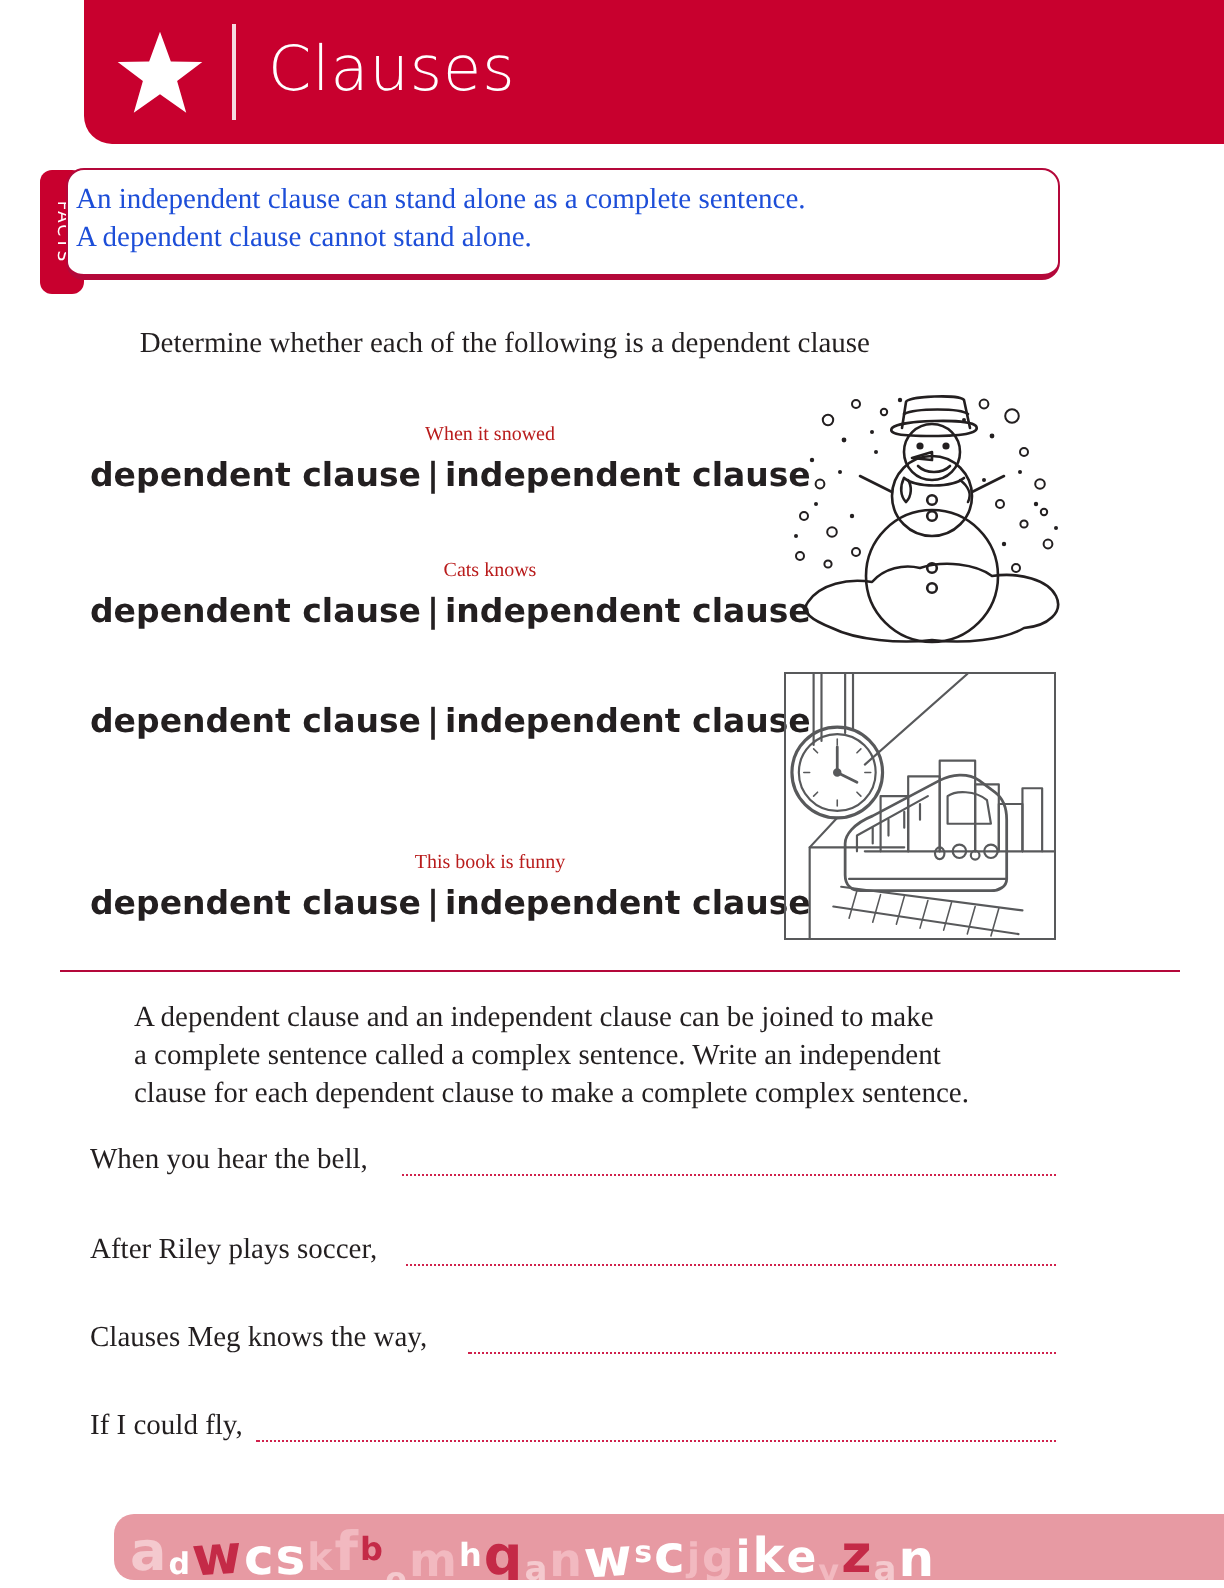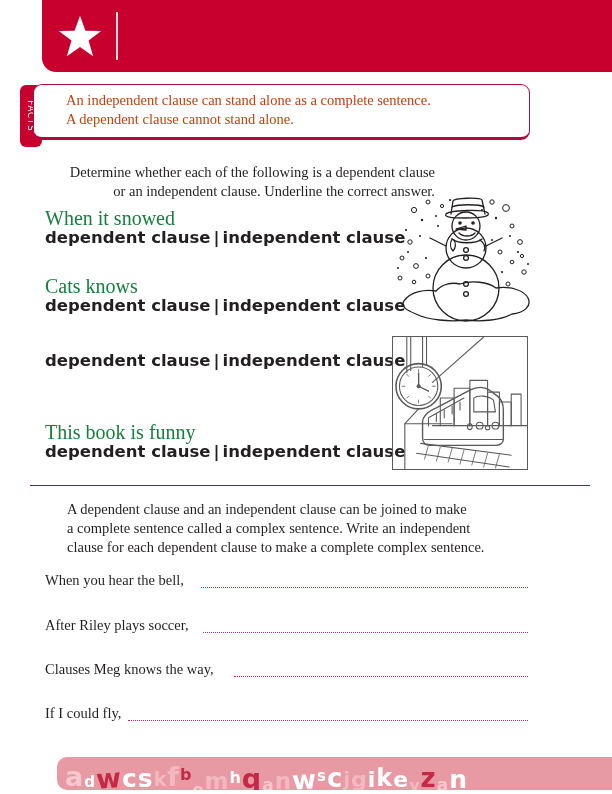--- a/index.html
+++ b/index.html
@@ -86,46 +86,47 @@
     width: 497px;
     height: 56px;
     border: 1.6px solid #b4083a;
     border-bottom-width: 3.4px;
     border-radius: 9px;
     background: #ffffff;
     box-sizing: border-box;
   }
   .facts-text {
     position: absolute;
-    left: 32px;
+    left: 4px;
     top: 6px;
     font-size: 14.5px;
     line-height: 19px;
-    color: #c2410c;
+    color: #1d4ed8;
   }
 
   
   .instructions-1 {
     position: absolute;
     left: 45px;
     top: 163px;
     width: 390px;
     font-size: 14.5px;
     line-height: 19px;
     text-align: right;
   }
   .qitem {
     position: absolute;
     left: 45px;
     width: 400px;
   }
   .q-prompt {
-    font-size: 20px;
+    font-size: 10px;
     line-height: 18px;
-    color: #15803d;
+    color: #b91c1c;
+    text-align: center;
   }
   .q-options {
     font-family: "DejaVu Sans", sans-serif;
     font-weight: 700;
     font-size: 16.5px;
     line-height: 22px;
     color: #231f20;
     white-space: nowrap;
   }
   .q-sep {
@@ -210,35 +211,35 @@
   }
 </style>
 </head>
 <body>
 
 <div class="header-banner">
   <svg class="header-star" viewBox="0 0 100 100">
     <polygon points="50,4 61.8,36.4 96,37 68.6,57.6 78.5,92 50,72 21.5,92 31.4,57.6 4,37 38.2,36.4" fill="#ffffff"></polygon>
   </svg>
   <div class="header-rule"></div>
+  <div class="header-title">Clauses</div>
 </div>
 
 <div class="facts-tab">
   <div class="facts-tab-label">FACTS</div>
 </div>
 <div class="facts-box">
   <div class="facts-text">
     <div>An independent clause can stand alone as a complete sentence.</div>
     <div>A dependent clause cannot stand alone.</div>
   </div>
 </div>
 
 <div class="instructions-1">
   <div>Determine whether each of the following is a dependent clause</div>
-  <div>or an independent clause. Underline the correct answer.</div>
 </div>
 
 <div class="qitem" style="top:209px">
   <div class="q-prompt">When it snowed</div>
   <div class="q-options">
     <span>dependent clause</span><span class="q-sep">|</span><span>independent clause</span>
   </div>
 </div>
 
 <div class="qitem" style="top:277px">

